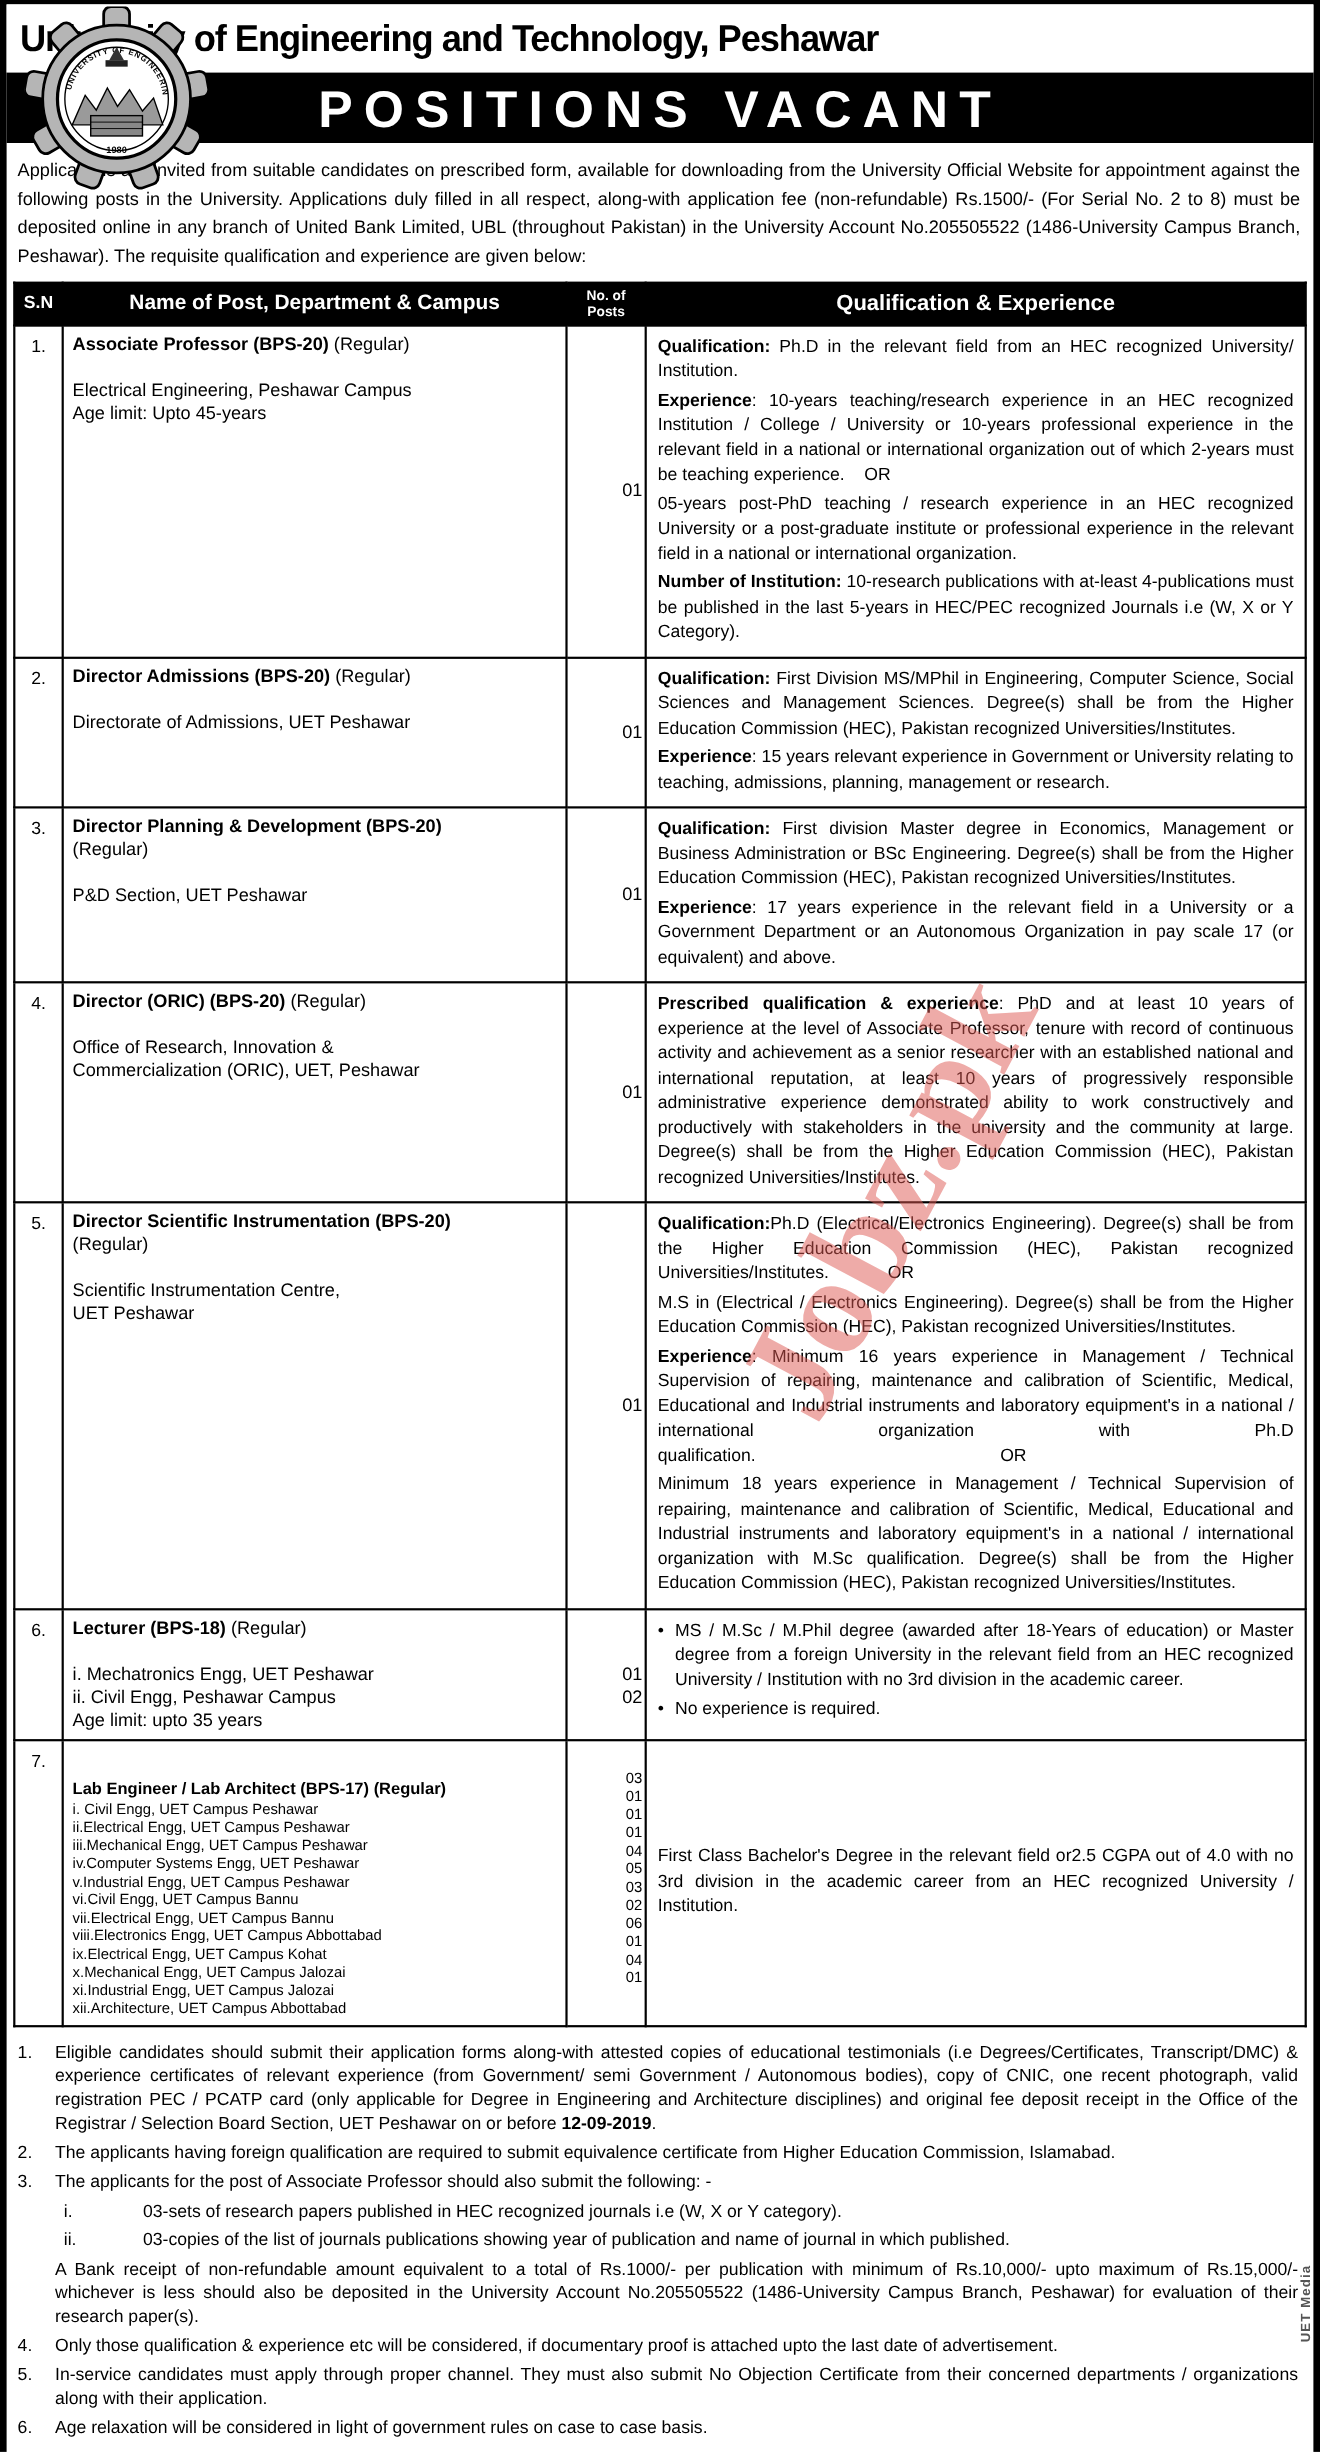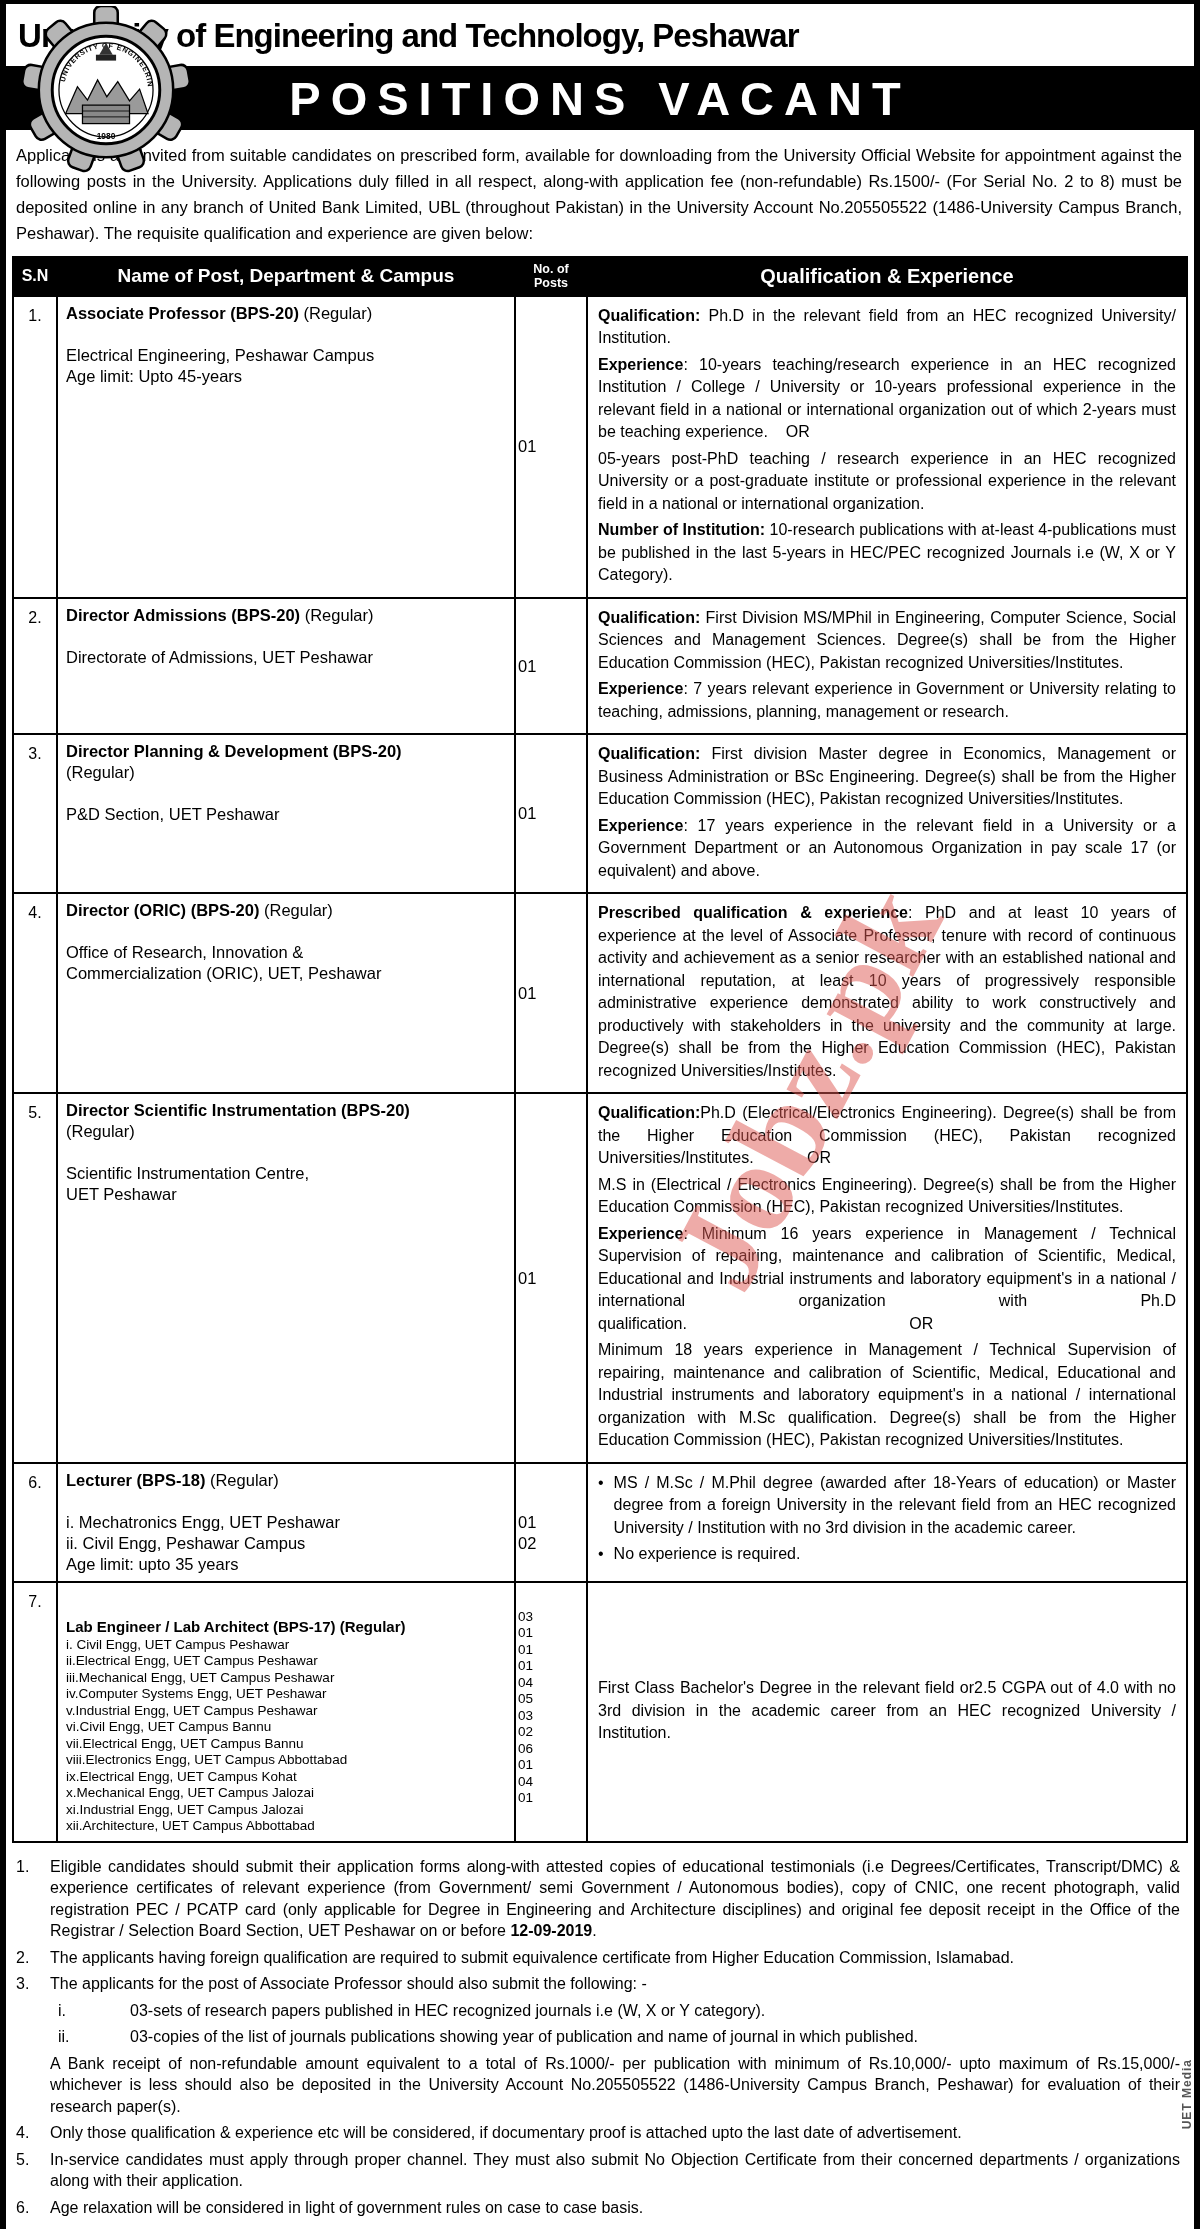--- a/index.html
+++ b/index.html
@@ -22,21 +22,21 @@
   th{background:#000;color:#fff;padding:4px 2px;vertical-align:middle;}
   .th-sn{width:38px;font-size:16px;}
   .th-name{width:452px;font-size:19px;}
   .th-posts{width:66px;font-size:12.5px;line-height:1.15;font-weight:bold;}
   .th-qual{font-size:20px;}
   td{vertical-align:top;padding:6px 8px;}
   .td-sn{text-align:center;font-size:16px;padding-top:10px;}
   .td-name{font-size:16.5px;line-height:21px;}
   .nline{min-height:21px;}
   .nline.sp{height:18px;}
-  .td-posts{text-align:left;font-size:16.5px;line-height:21px;padding:6px 2px;}
+  .td-posts{text-align:right;font-size:16.5px;line-height:21px;padding:6px 2px;}
   .td-posts.center{vertical-align:middle;}
   .pline{min-height:21px;}
   .td-qual{font-size:16px;line-height:22.5px;text-align:justify;padding:4px 10px 6px 10px;}
   .td-qual.vcenter{vertical-align:middle;}
   .qpara{margin:4px 0;}
   .qpara.bullet{display:flex;gap:10px;}
   .dot{flex:0 0 auto;}
   b{font-weight:bold;}
   tr.compact .nline{font-size:13.5px;line-height:16.5px;min-height:16.5px;}
   tr.compact .nline:first-child{font-size:15px;line-height:20px;margin-top:28px;}
@@ -138,21 +138,21 @@
         <tr>
           <td class="td-sn">2.</td>
           <td class="td-name">
             <div class="nline"><b>Director Admissions (BPS-20)</b><span> (Regular)</span></div>
             <div class="nline sp"></div>
             <div class="nline"><span>Directorate of Admissions, UET Peshawar</span></div>
           </td>
           <td class="td-posts center">01</td>
           <td class="td-qual">
             <div class="qpara"><span><b>Qualification:</b><span> First Division MS/MPhil in Engineering, Computer Science, Social Sciences and Management Sciences. Degree(s) shall be from the Higher Education Commission (HEC), Pakistan recognized Universities/Institutes.</span></span></div>
-            <div class="qpara"><span><b>Experience</b><span>: 7 years relevant experience in Government or University relating to teaching, admissions, planning, management or research.</span></span></div>
+            <div class="qpara"><span><b>Experience</b><span>: 15 years relevant experience in Government or University relating to teaching, admissions, planning, management or research.</span></span></div>
           </td>
         </tr>
         <tr>
           <td class="td-sn">3.</td>
           <td class="td-name">
             <div class="nline"><b>Director Planning &amp; Development (BPS-20)</b></div>
             <div class="nline"><span>(Regular)</span></div>
             <div class="nline sp"></div>
             <div class="nline"><span>P&amp;D Section, UET Peshawar</span></div>
           </td>

